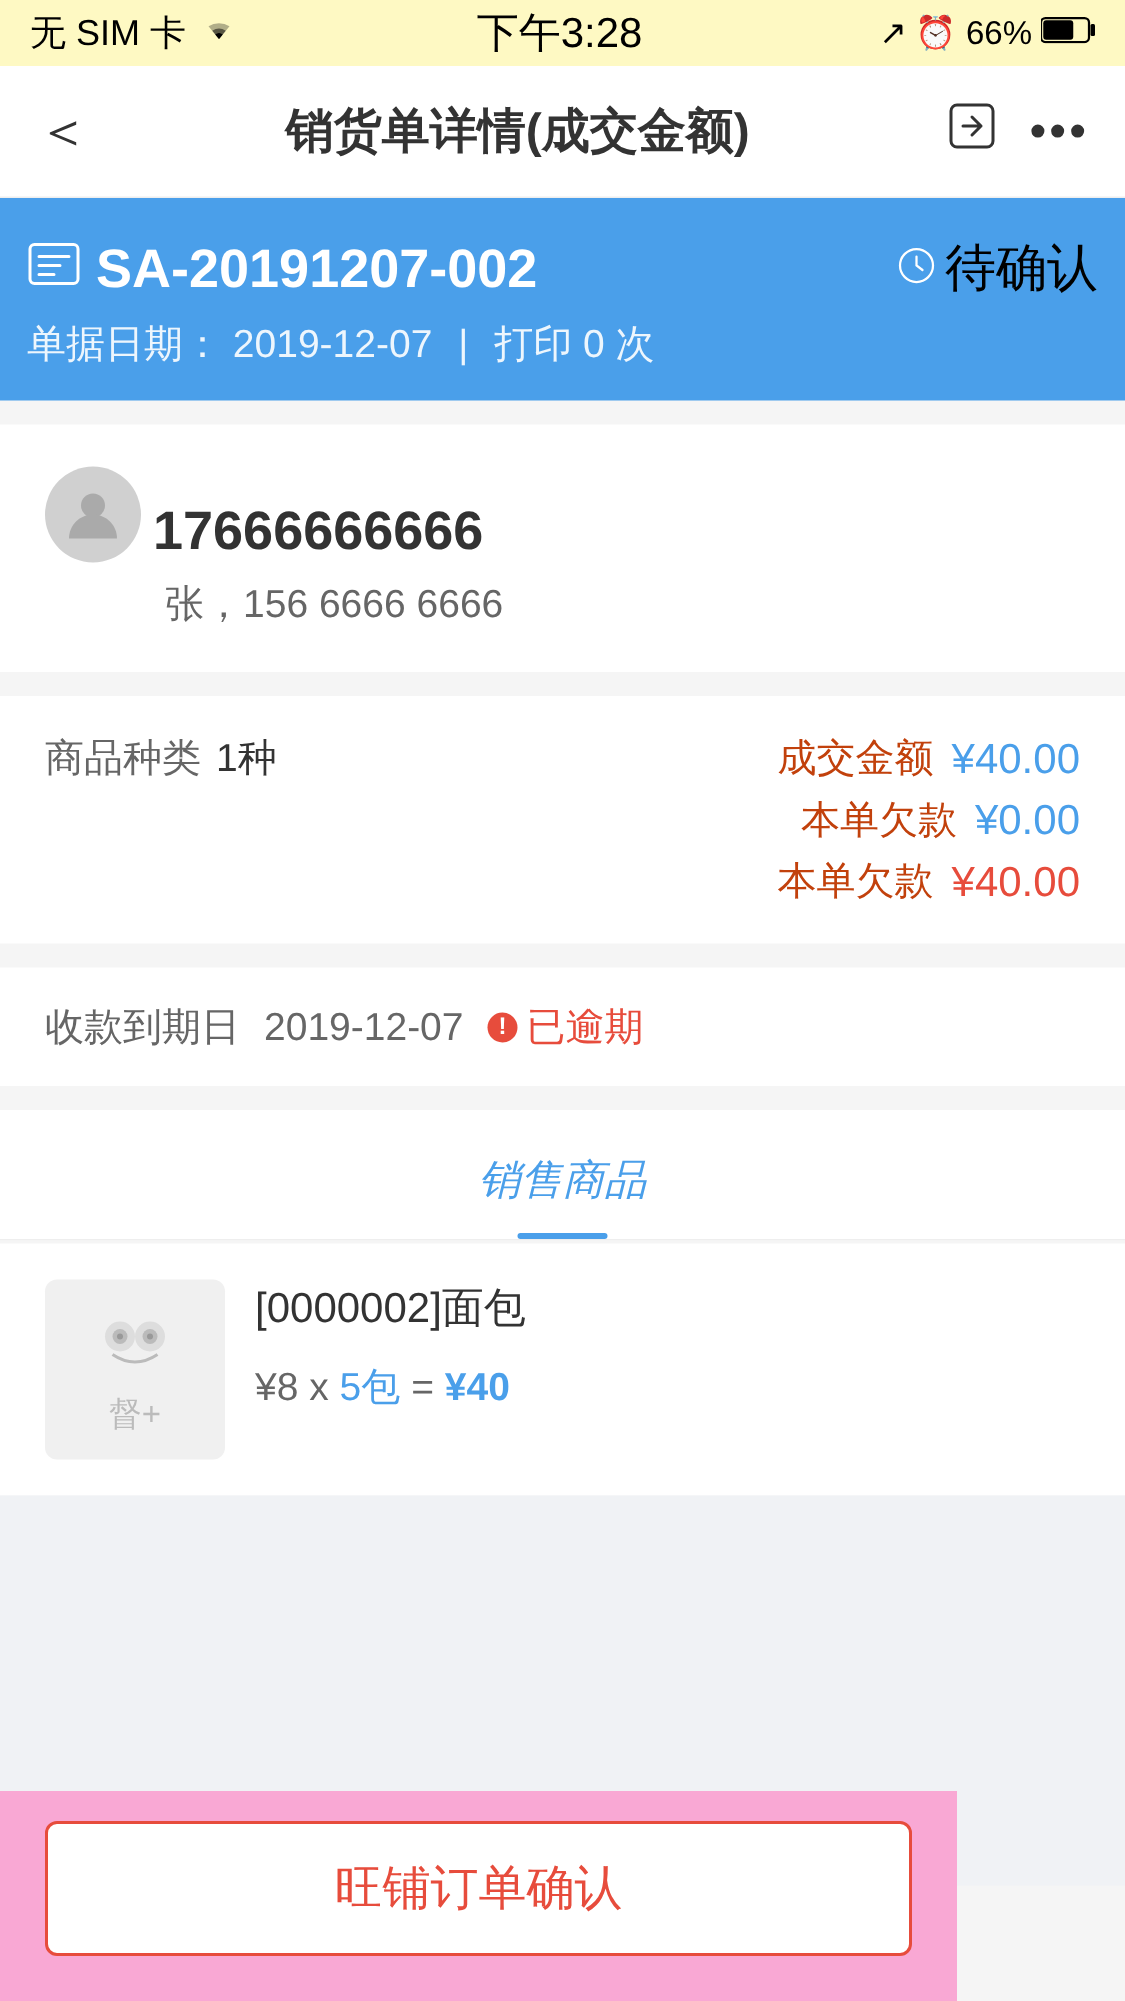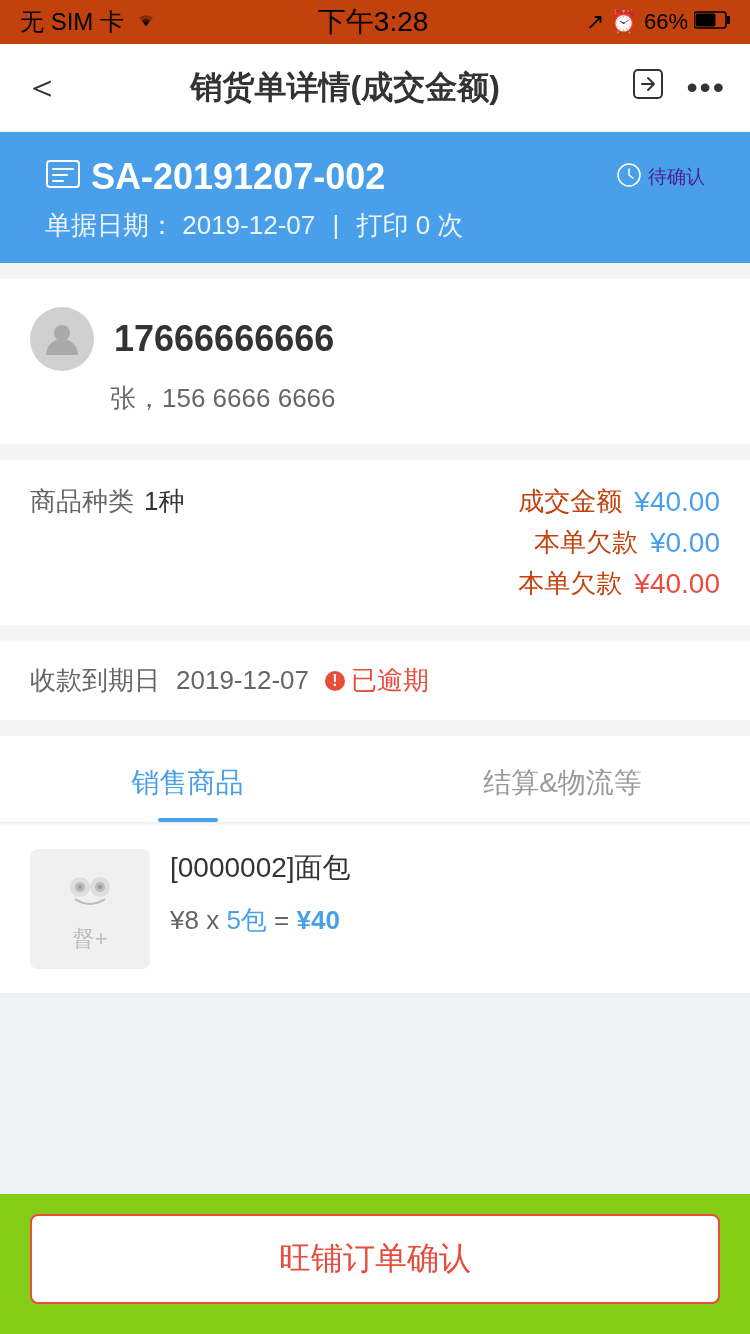--- a/index.html
+++ b/index.html
@@ -10,21 +10,21 @@
       font-family: -apple-system, "PingFang SC", "Helvetica Neue", sans-serif;
       background: #f5f5f5;
       font-size: 28px;
       color: #333;
     }
 
     
     .status-bar {
       width: 750px;
       height: 44px;
-      background: #c2410c;
+      background: #fef9c3;
       display: flex;
       align-items: center;
       justify-content: space-between;
       padding: 0 20px;
       font-size: 24px;
       color: #000;
     }
     .status-left { display: flex; align-items: center; gap: 8px; }
     .status-center { font-size: 28px; font-weight: 500; }
     .status-right { display: flex; align-items: center; gap: 6px; font-size: 22px; }
@@ -52,59 +52,59 @@
     }
     .nav-right {
       display: flex;
       align-items: center;
       gap: 20px;
     }
 
     
     .header-card {
       background: #4a9fea;
-      padding: 24px 45px 20px;
+      padding: 24px 18px 20px;
       margin-bottom: 0;
     }
     .header-card-top {
       display: flex;
       align-items: center;
       justify-content: space-between;
     }
     .order-id {
       font-size: 36px;
       font-weight: 700;
       color: #fff;
       display: flex;
       align-items: center;
       gap: 10px;
     }
     .order-status {
-      font-size: 19px;
-      color: #4c1d95;
+      font-size: 34px;
+      color: #000000;
       display: flex;
       align-items: center;
       gap: 6px;
     }
     .order-meta {
       margin-top: 10px;
       font-size: 26px;
       color: rgba(255,255,255,0.9);
     }
 
     
     .customer-section {
       background: #fff;
       padding: 28px 30px;
       margin-top: 16px;
     }
     .customer-header {
       display: flex;
-      align-items: center;
-      gap: 20px;
+      align-items: flex-end;
+      gap: 8px;
       margin-bottom: 10px;
     }
     .customer-avatar {
       width: 64px;
       height: 64px;
       border-radius: 50%;
       background: #d0d0d0;
       display: flex;
       align-items: center;
       justify-content: center;
@@ -212,20 +212,21 @@
 
     
     .tabs-section {
       background: #fff;
       margin-top: 16px;
       border-bottom: 1px solid #eee;
     }
     .tabs-row {
       display: flex;
       align-items: center;
+      font-style: italic;
     }
     .tab-item {
       flex: 1;
       text-align: center;
       padding: 28px 0 20px;
       font-size: 28px;
       color: #999;
       position: relative;
       cursor: pointer;
     }
@@ -291,22 +292,22 @@
     .empty-area {
       background: #f0f2f5;
       height: 200px;
     }
 
     
     .bottom-area {
       position: fixed;
       bottom: 0;
       left: 0;
-      width: 750px;
-      background: #84cc16;
+      width: 638px;
+      background: #f9a8d4;
       padding: 20px 30px 30px;
     }
     .confirm-button {
       width: 100%;
       height: 90px;
       border: 2px solid #e74c3c;
       border-radius: 8px;
       background: #fff;
       color: #e74c3c;
       font-size: 32px;
@@ -432,23 +433,20 @@
     <div class="overdue-dot">!</div>
     <span>已逾期</span>
   </div>
 </div>
 
 <div class="tabs-section">
   <div class="tabs-row">
     <div class="tab-item active">
       <span>销售商品</span>
     </div>
-    <div class="tab-item">
-      <span>结算&amp;物流等</span>
-    </div>
   </div>
 </div>
 
 <div class="product-section">
   <div class="product-image">
     <svg width="70" height="55" viewBox="0 0 70 55" fill="none">
 
       <circle cx="25" cy="22" r="10" fill="#ddd"></circle>
       <circle cx="45" cy="22" r="10" fill="#ddd"></circle>
       <circle cx="25" cy="22" r="5" fill="#bbb"></circle>

